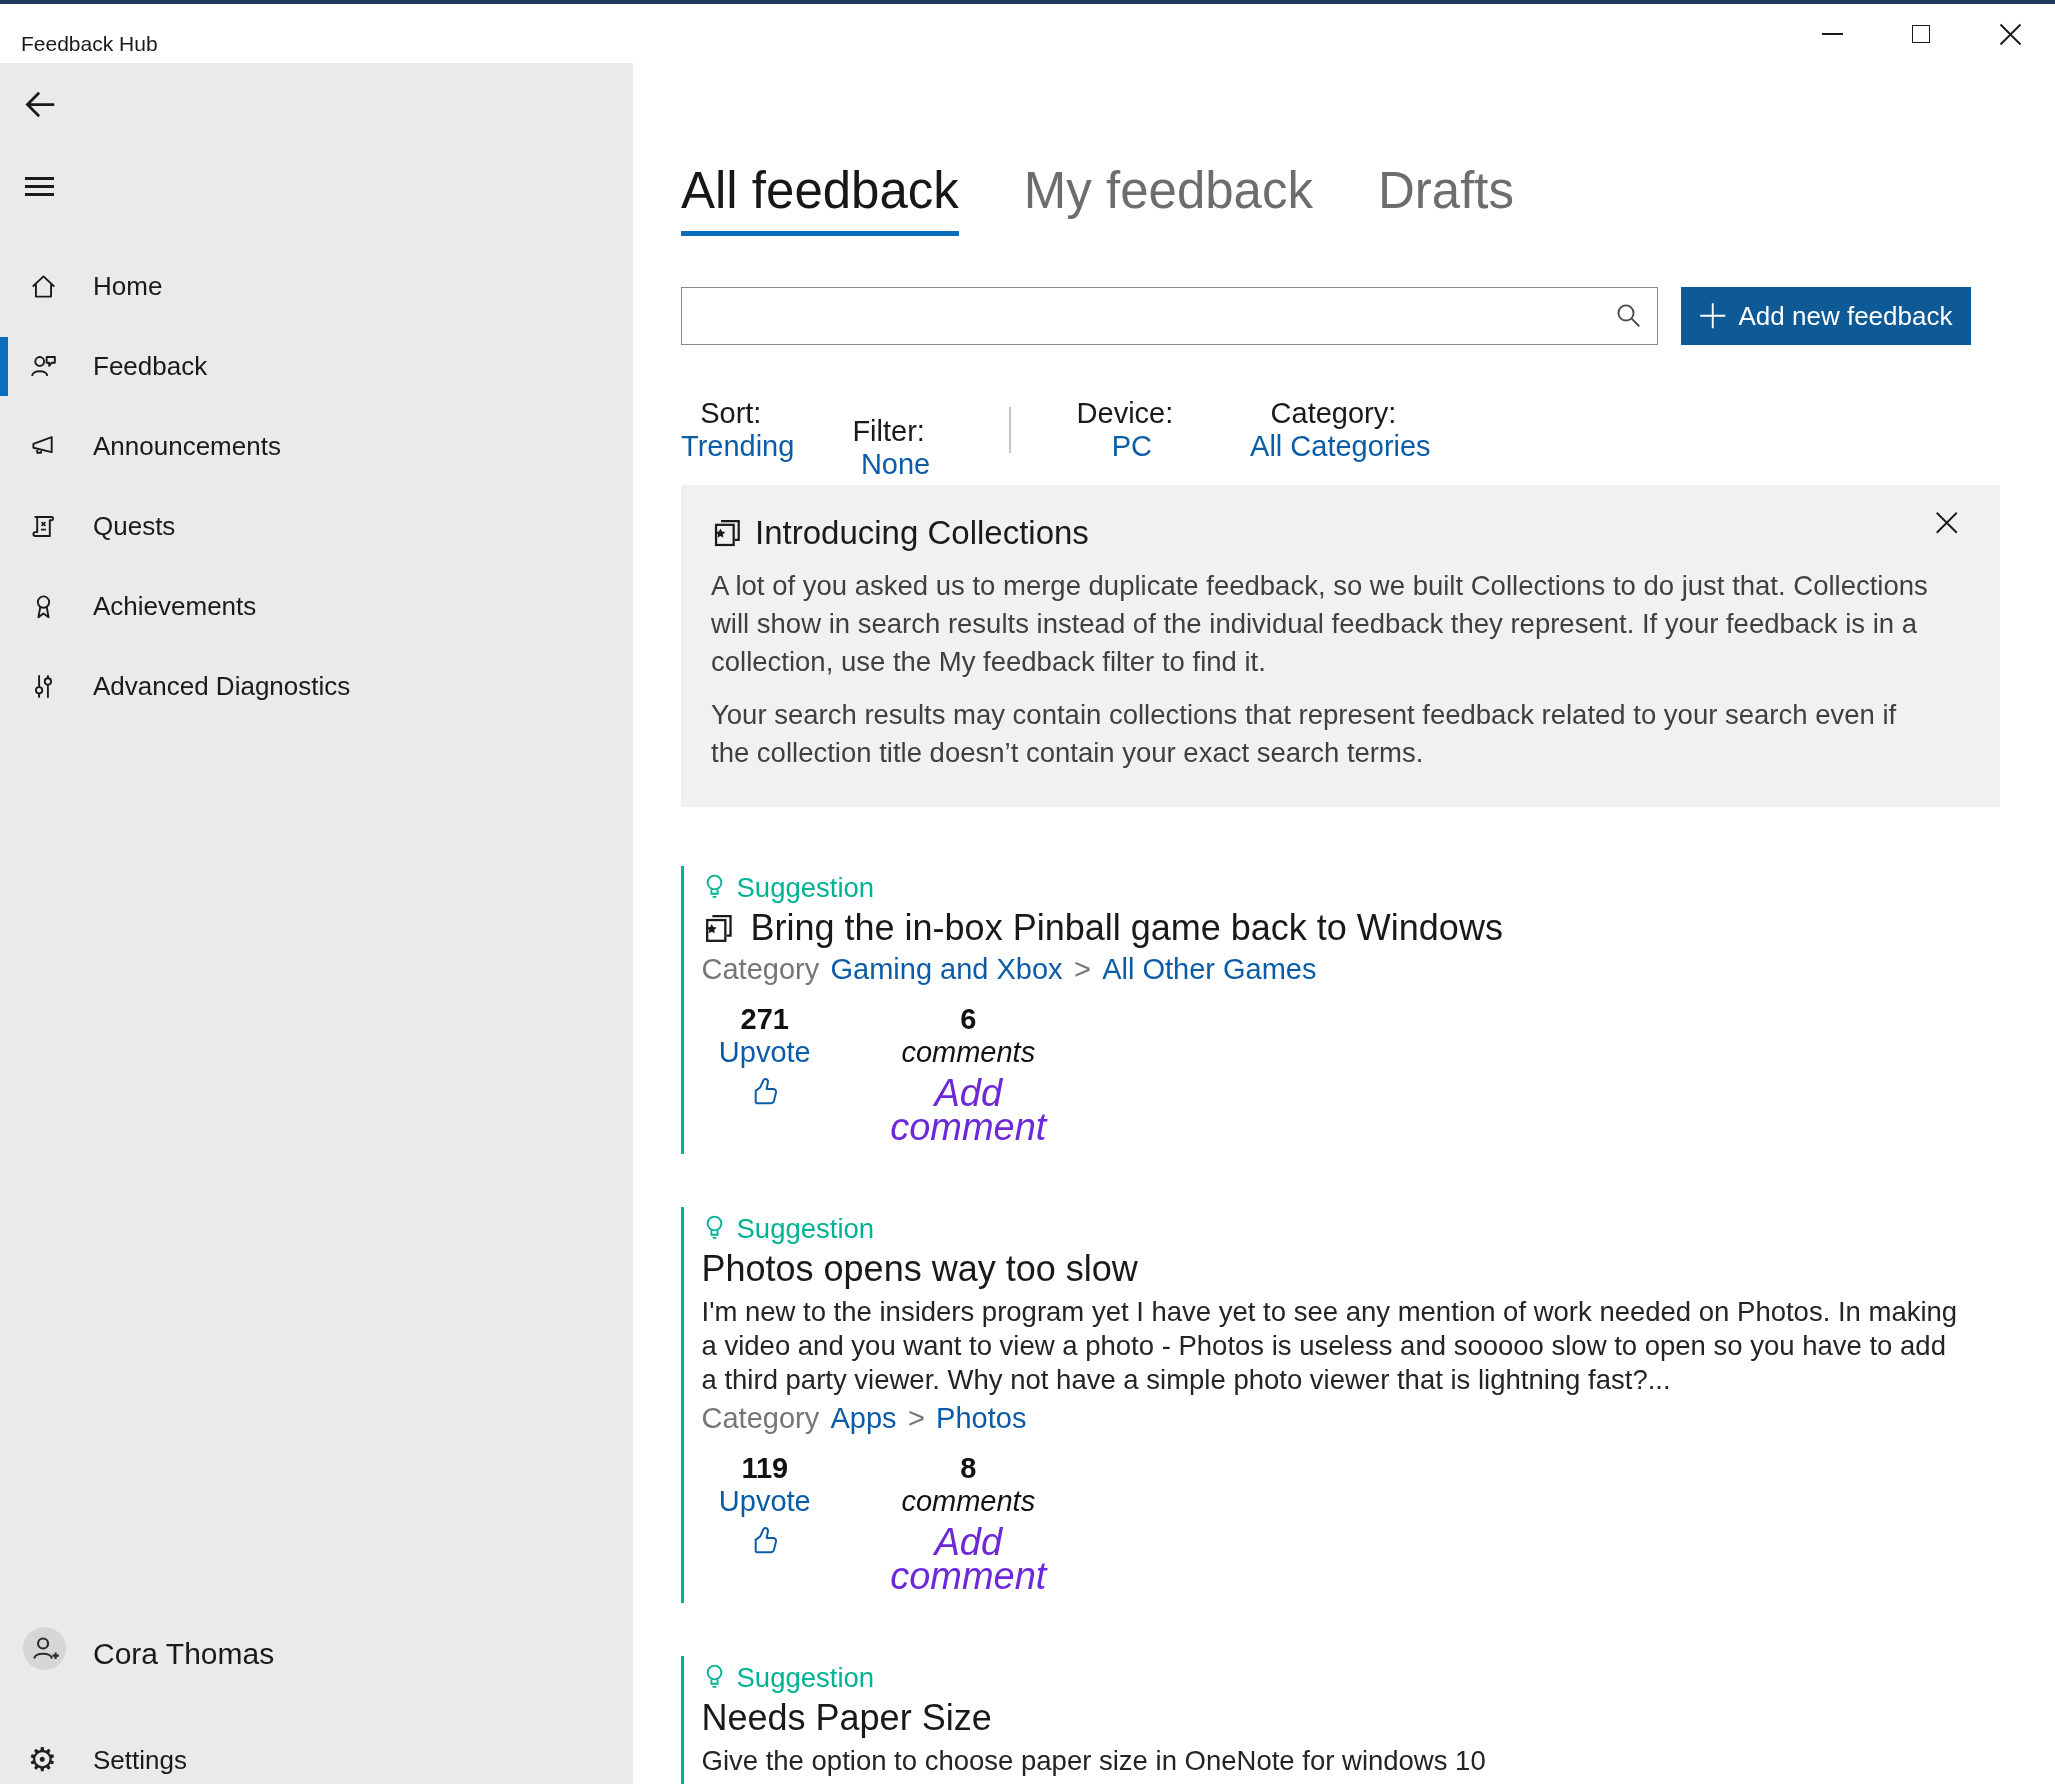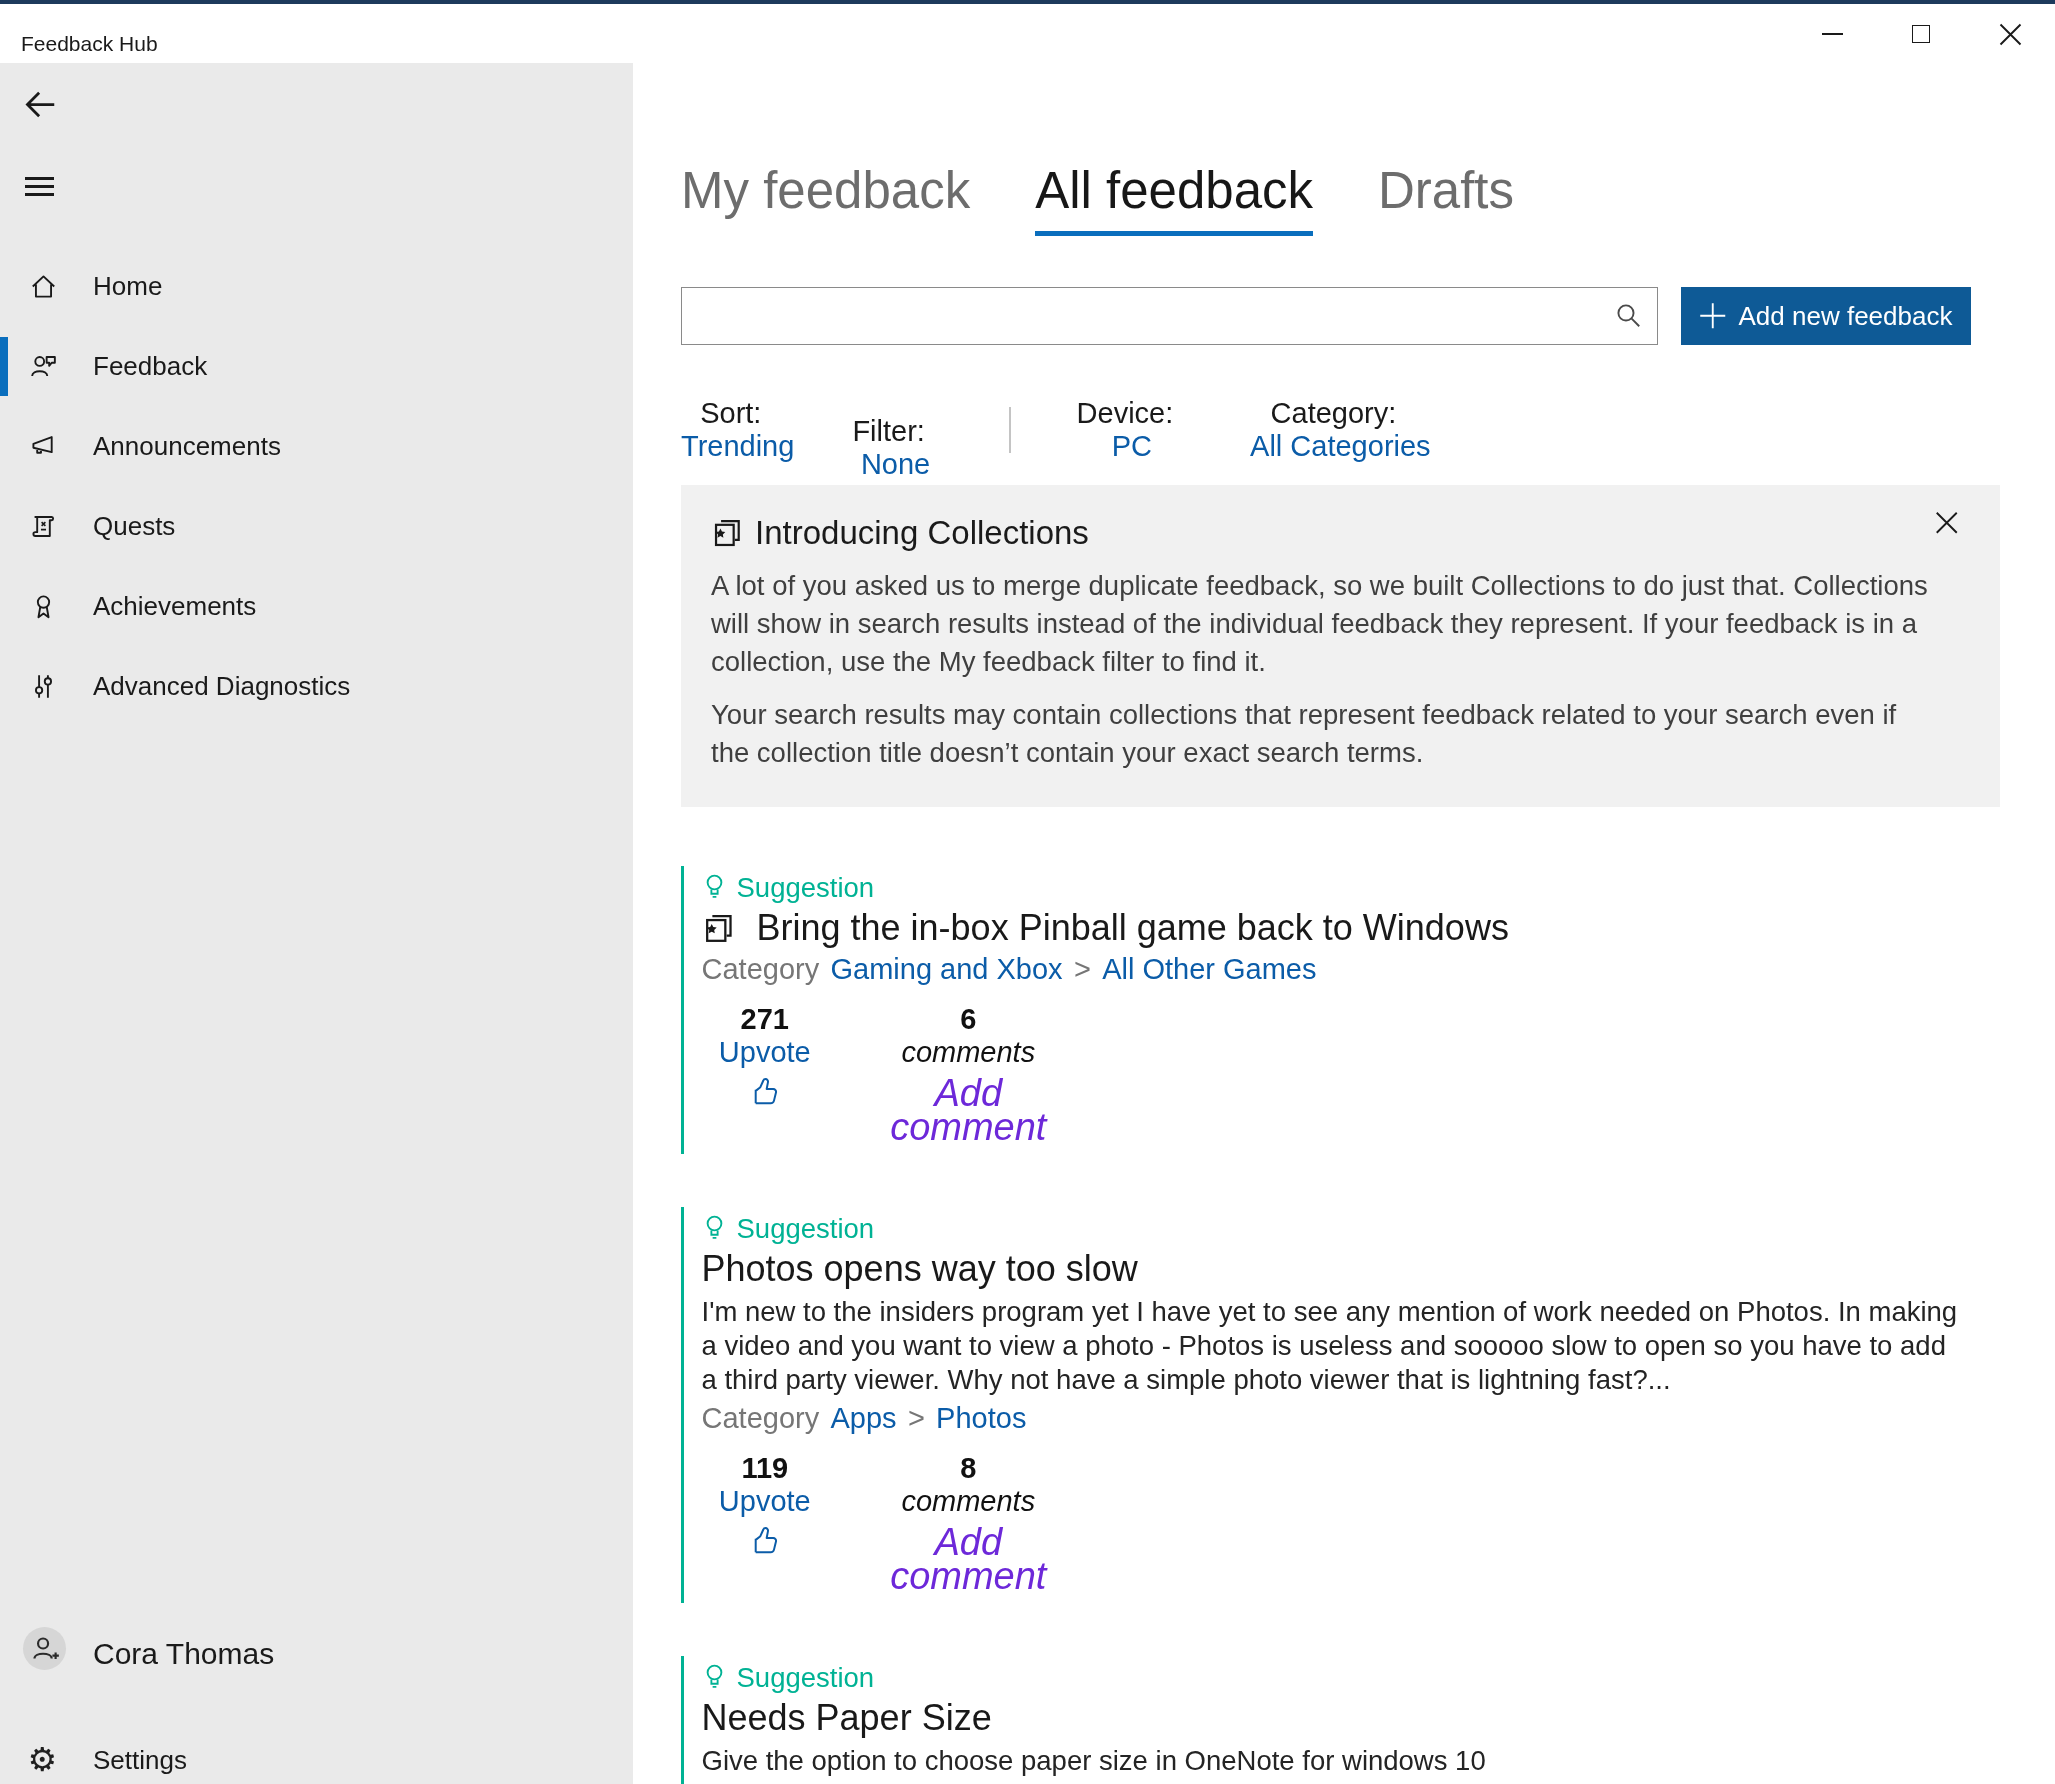--- a/index.html
+++ b/index.html
@@ -63,21 +63,21 @@
   .banner-close { position:absolute; right:35px; top:19px; padding:5px; }
   .banner-title-row { display:flex; align-items:center; gap:10px; }
   .banner-title { font-size:33px; color:#1a1a1a; }
   .banner p { margin-top:15px; width:1219px; font-size:27.5px; line-height:38px; color:#3f3f3f; font-weight:300; }
 
   
   .cards { position:absolute; left:681px; top:866px; width:1351px; }
   .card { border-left:3.8px solid #00b294; padding:6.3px 0 10px 17.5px; margin-bottom:53px; }
   .sugg-row { display:flex; align-items:center; gap:10px; height:31px; }
   .sugg-label { color:#00b294; font-size:27.5px; }
-  .card-title-row { margin-top:5px; display:flex; align-items:center; gap:20px; }
+  .card-title-row { margin-top:5px; display:flex; align-items:center; gap:14px; }
   .card-title { font-size:36px; color:#191919; line-height:40px; }
   .card-body { margin-top:6.3px; width:1257px; font-size:27.5px; line-height:34px; color:#242424; font-weight:300; }
   .cat-row { margin-top:5px; display:flex; gap:11.3px; font-size:29px; align-items:center; height:33px; }
   .cat-label { color:#767676; }
   .cat-link { color:#0b5ca8; }
   .cat-sep { color:#767676; }
   .stats { margin-top:17.5px; display:flex; }
   .stat-col1 { margin-left:3.8px; width:119px; text-align:center; }
   .stat-col2 { margin-left:41px; width:206px; text-align:center; }
   .stat-num { font-size:29px; font-weight:bold; color:#111; line-height:31px; }
@@ -186,22 +186,22 @@
   </div>
   <div class="account-label">Cora Thomas</div>
 
   <div class="settings-row">
     <span class="settings-icon">⚙</span>
     <span class="settings-label">Settings</span>
   </div>
 </div>
 
 <div class="tabs">
+  <div class="tab active">All feedback</div>
   <div class="tab">My feedback</div>
-  <div class="tab active">All feedback</div>
   <div class="tab">Drafts</div>
 </div>
 
 <div class="search-row">
   <div class="searchbox">
     <input type="text" value="" placeholder="" style="">
     <span class="search-icon">
       <svg width="29" height="29" viewBox="0 0 46 46">
         <circle cx="19" cy="19" r="12" stroke="#4a4a4a" stroke-width="3" fill="none"></circle>
         <path d="M28 28 L40 40" stroke="#4a4a4a" stroke-width="3"></path>

